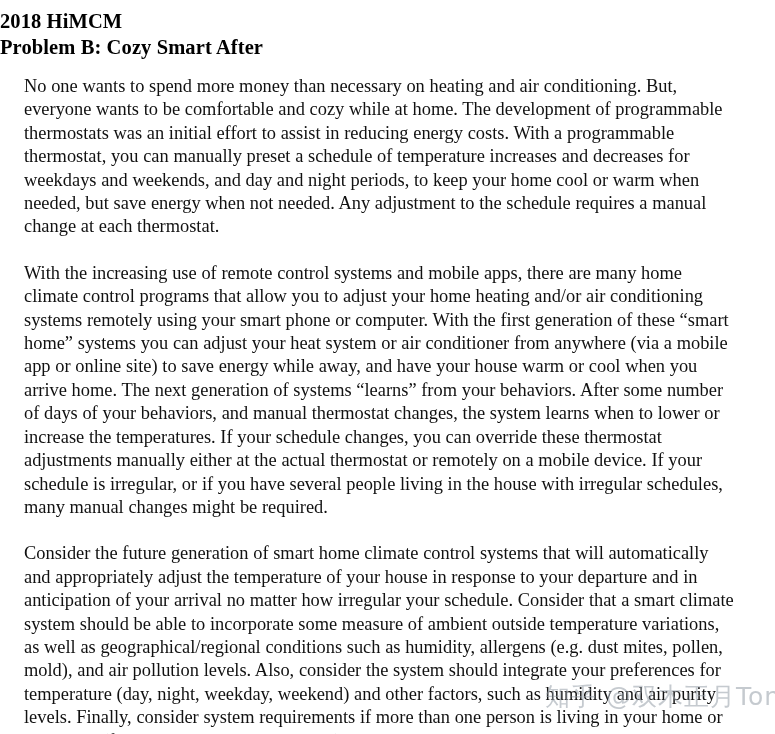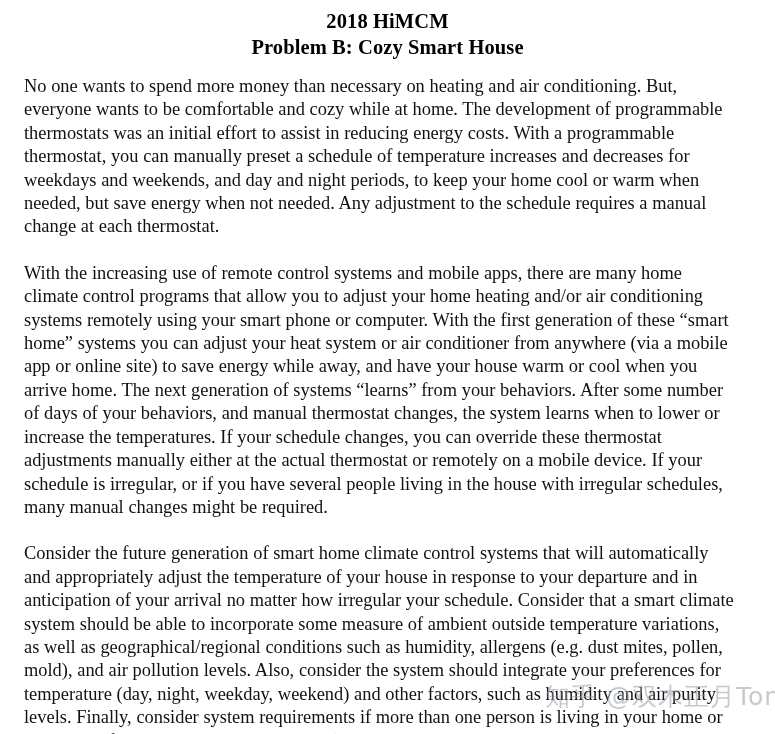--- a/index.html
+++ b/index.html
@@ -16,21 +16,20 @@
     position: relative;
   }
   .page {
     position: relative;
     width: 775px;
     height: 734px;
     box-sizing: border-box;
     padding: 0;
   }
   .title-block {
-    text-align: center;
     padding-top: 8px;
   }
   .title-line {
     font-weight: bold;
     font-size: 20.5px;
     line-height: 26px;
     letter-spacing: 0.1px;
     color: #000000;
   }
   .body-block {
@@ -64,21 +63,21 @@
     user-select: none;
   }
 </style>
 </head>
 <body>
 
 <div class="page">
 
   <div class="title-block">
     <div class="title-line">2018 HiMCM</div>
-    <div class="title-line">Problem B: Cozy Smart House</div>
+    <div class="title-line">Problem B: Cozy Smart After</div>
   </div>
 
   <div class="body-block">
 
     <p class="para">No one wants to spend more money than necessary on heating and air conditioning. But, everyone wants to be comfortable and cozy while at home. The development of programmable thermostats was an initial effort to assist in reducing energy costs. With a programmable thermostat, you can manually preset a schedule of temperature increases and decreases for weekdays and weekends, and day and night periods, to keep your home cool or warm when needed, but save energy when not needed. Any adjustment to the schedule requires a manual change at each thermostat.</p>
 
     <p class="para"><span>With the increasing use of remote control systems and mobile </span><span class="it">apps</span><span>, there are many home climate control programs that allow you to adjust your home heating and/or air conditioning systems remotely using your smart phone or computer. With the first generation of these </span><span class="it">“smart home” systems</span><span> you can adjust your heat system or air conditioner from anywhere (via a mobile app or </span><span class="it">online</span><span> site) to save energy while away, and have your house warm or cool when you arrive home. The next generation of systems “learns” from your behaviors. After some number of days of your behaviors, and manual thermostat changes, the system learns when to lower or increase the temperatures. If your schedule changes, you can override these thermostat adjustments manually either at the actual thermostat or remotely on a mobile device. If your schedule is irregular, or if you have several people living in the house with irregular schedules, many manual changes might be required.</span></p>
 
     <p class="para"><span>Consider the future generation of smart home climate control systems that will automatically and appropriately adjust the temperature of your house in response to your departure and in anticipation of your arrival no matter how irregular your schedule. Consider that a smart climate system should be able to incorporate some measure of ambient outside temperature variations, as well as geographical/regional conditions such as humidity, </span><span class="it">allergens</span><span> (e.g. dust mites, pollen, mold), and air pollution levels. Also, consider the system should integrate your preferences for temperature (day, night, weekday, weekend) and other factors, such as humidity and air purity levels. Finally, consider system requirements if more than one person is living in your home or apartment (family members or roommates).</span></p>
 

